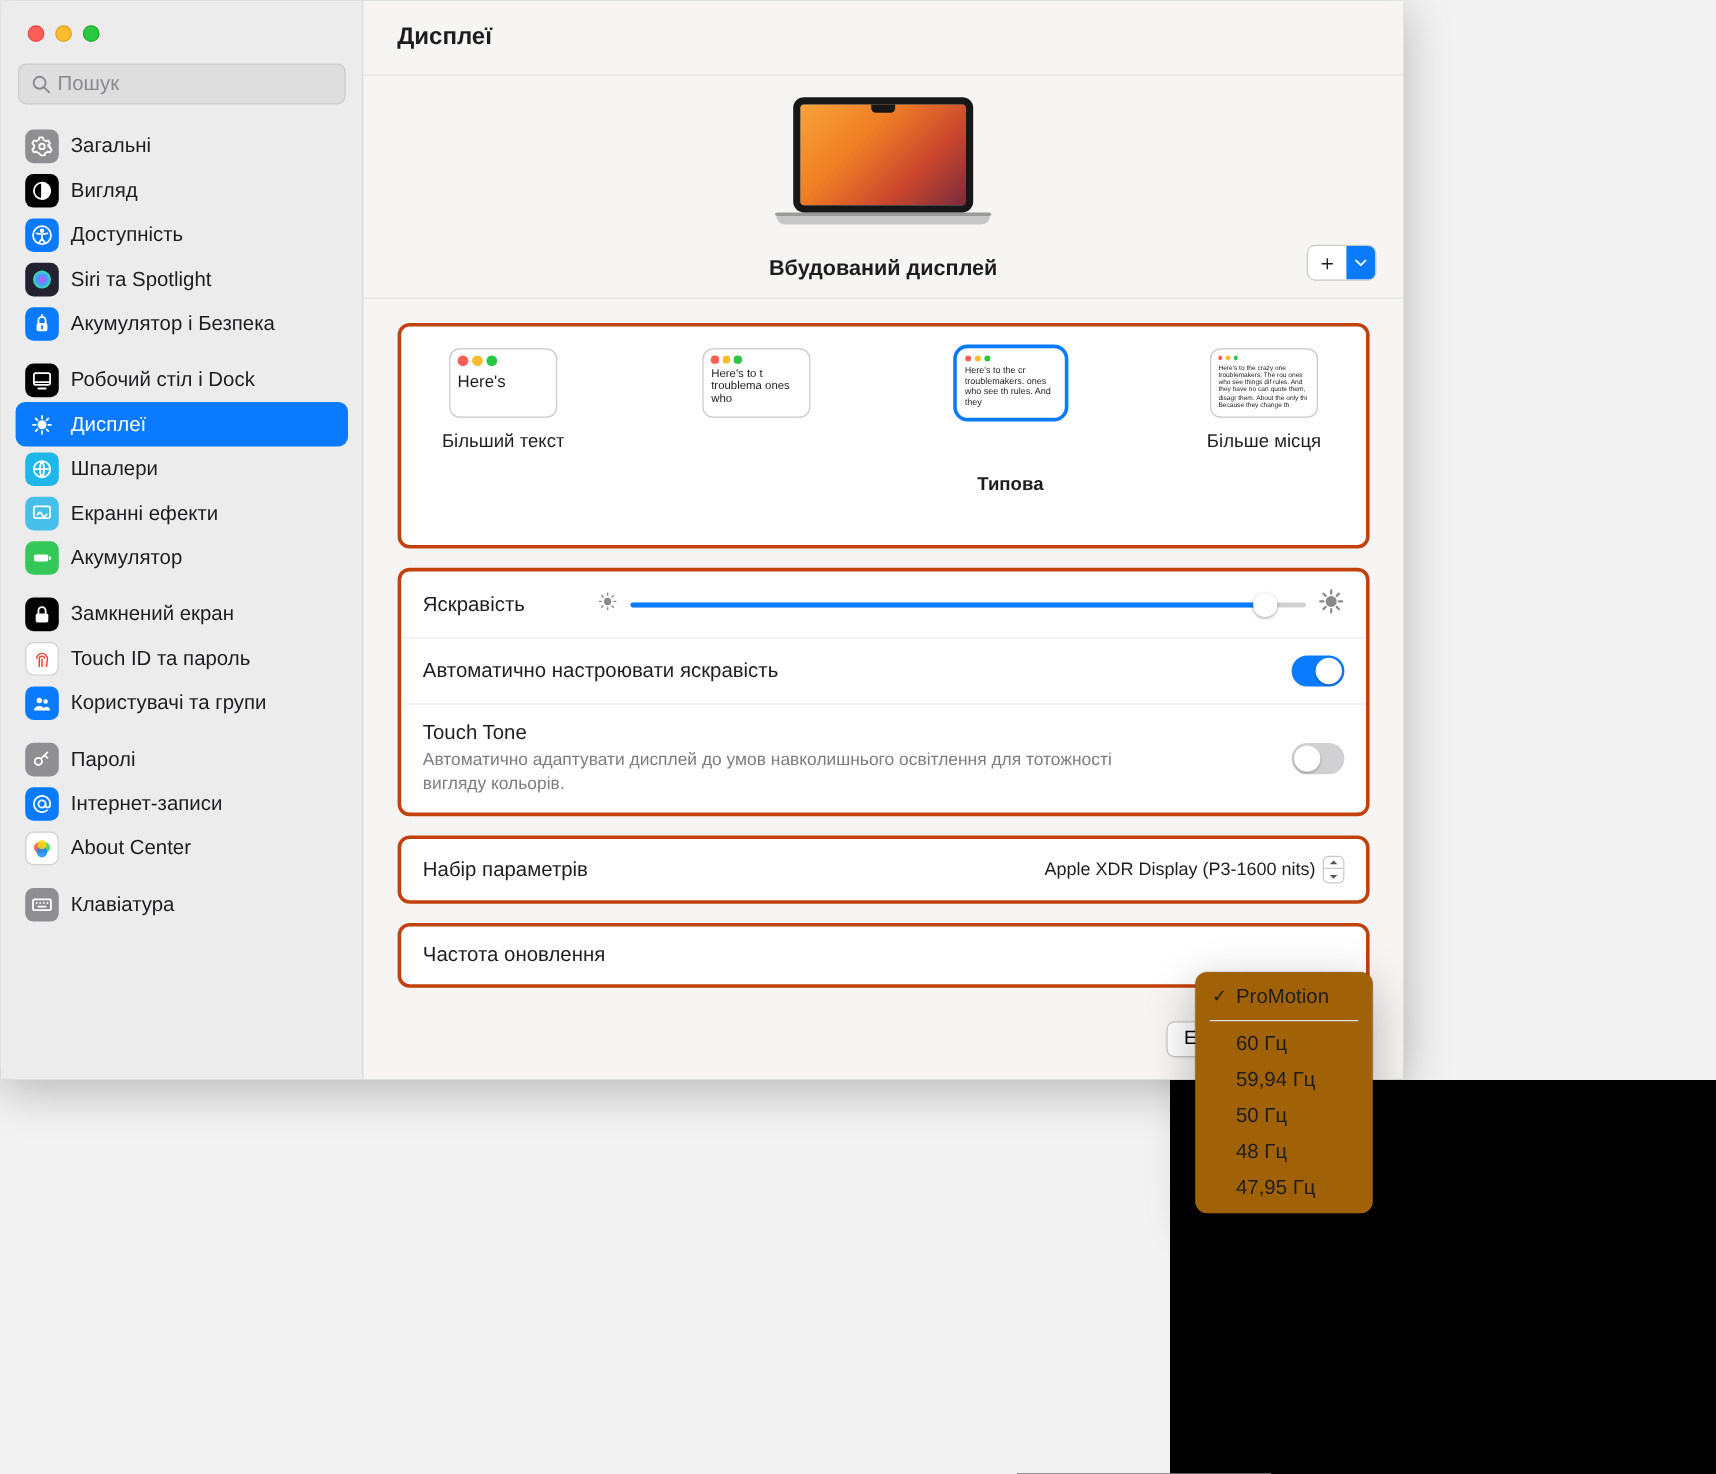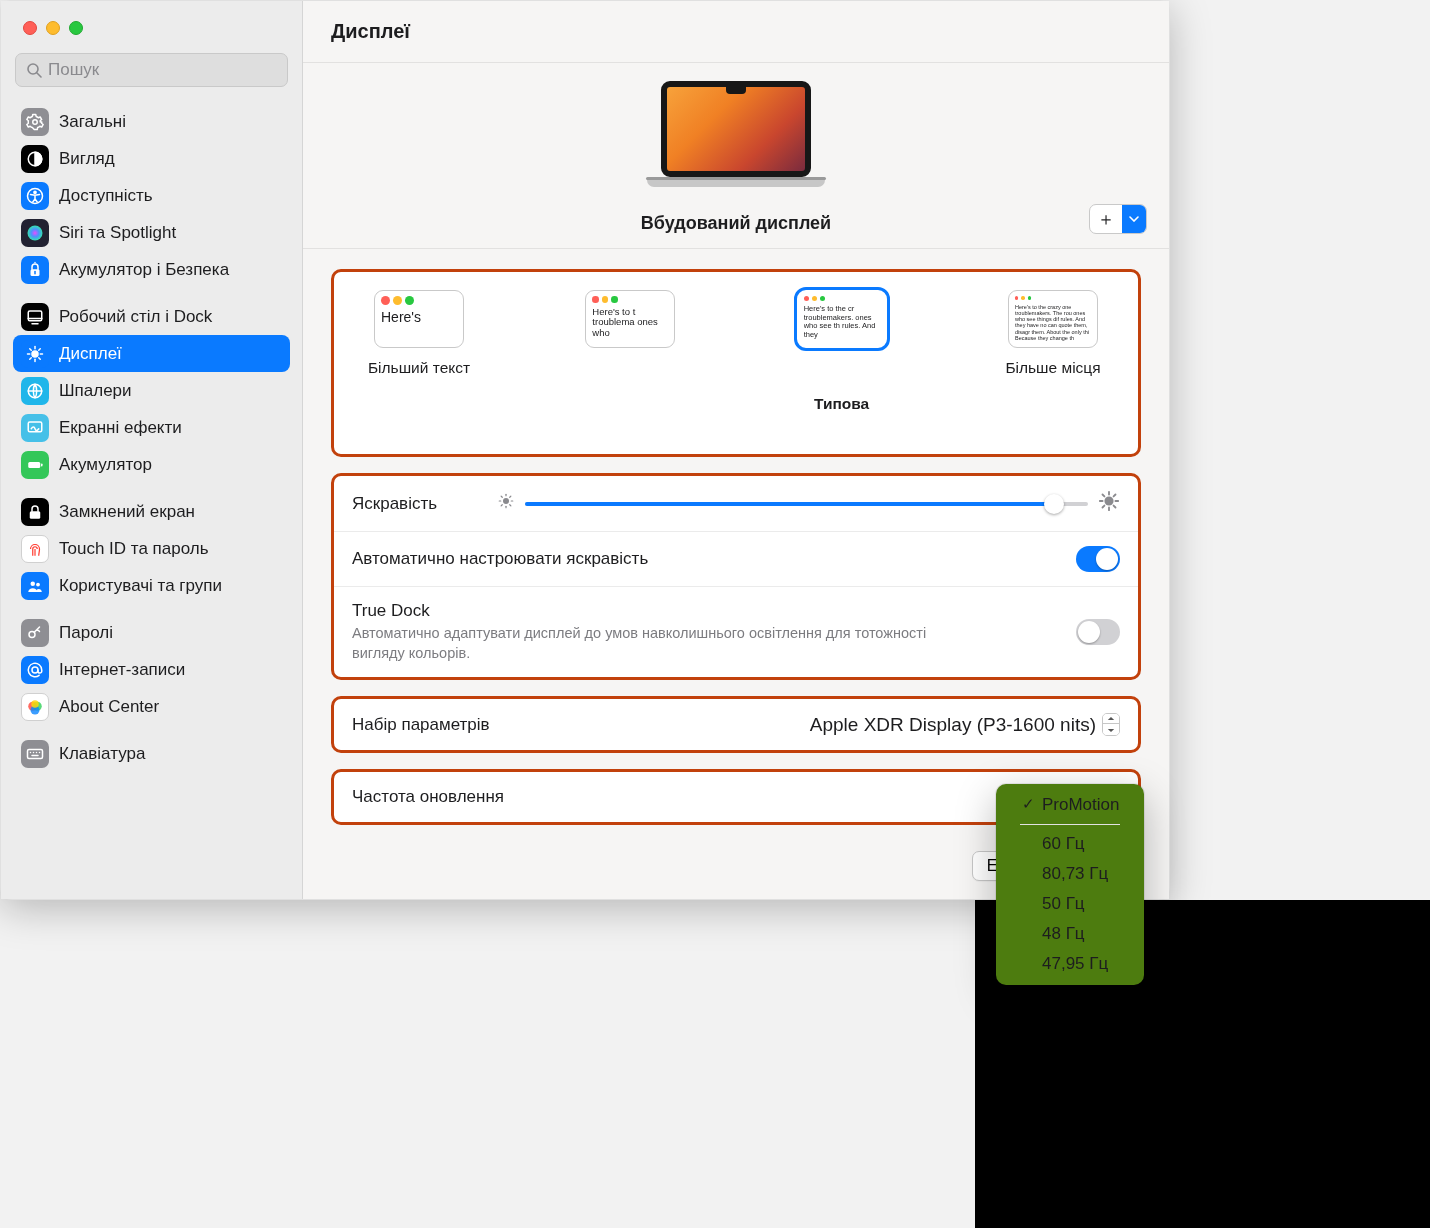--- a/index.html
+++ b/index.html
@@ -243,21 +243,21 @@
   .switch .knob {
     position:absolute; top:2px; width:22px; height:22px; background:#fff;
     border-radius:50%; box-shadow:0 1px 2px rgba(0,0,0,0.3);
   }
   .switch.on { background:#0a7aff; }
   .switch.on .knob { right:2px; }
   .switch.off .knob { left:2px; }
 
   .select-val {
     display:flex; align-items:center; gap:6px;
-    font-size:19px;
+    font-size:15px;
   }
   .stepper {
     display:flex; flex-direction:column; gap:1px;
     border:1px solid #c7c7c7; border-radius:5px; overflow:hidden;
     width:18px;
   }
   .stepper div{ height:10px; display:flex;align-items:center;justify-content:center; background:#fff;}
   .stepper div:first-child{border-bottom:1px solid #c7c7c7;}
   .stepper svg{ width:8px; height:5px; fill:#555;}
 
@@ -268,26 +268,26 @@
   .btn {
     background:#fff; border:1px solid #c7c7c7; border-radius:7px;
     padding: 5px 14px; font-size:16px;
     box-shadow: 0 1px 1px rgba(0,0,0,0.04);
   }
 
   
   .popup {
     position:absolute;
     right: 25px;
-    top: 783px;
+    top: 809px;
     width: 148px;
-    background:#4d7c0f;
+    background:#a16207;
     border-radius:10px;
     box-shadow: 0 12px 40px rgba(0,0,0,0.28), 0 0 0 1px rgba(0,0,0,0.08);
-    padding: 6px 16px;
+    padding: 6px 4px;
     z-index: 50;
     font-size:17px;
   }
   .popup .opt {
     padding: 5px 14px 5px 30px;
     position:relative;
   }
   .popup .opt.checked::before {
     content:"✓"; position:absolute; left:10px; top:5px; font-size:15px;
   }
@@ -635,21 +635,21 @@
 
         <div class="row">
           <div class="label">Автоматично настроювати яскравість</div>
           <div class="switch on">
                 <div class="knob"></div>
               </div>
         </div>
 
         <div class="row">
           <div class="left">
-            <div class="label">True Dock</div>
+            <div class="label">Touch Tone</div>
             <div class="desc">Автоматично адаптувати дисплей до умов навколишнього освітлення для тотожності вигляду кольорів.</div>
           </div>
           <div class="switch off">
                 <div class="knob"></div>
               </div>
         </div>
 
       </div>
 
       <div class="panel settings-panel">
@@ -688,21 +688,21 @@
       <button class="btn">Експертні…</button>
       <button class="btn" style="min-width:34px;">Н</button>
     </div>
 
   </div>
 
   <div class="popup">
     <div class="opt checked">ProMotion</div>
     <div class="sep"></div>
     <div class="opt">60 Гц</div>
-    <div class="opt">80,73 Гц</div>
+    <div class="opt">59,94 Гц</div>
     <div class="opt">50 Гц</div>
     <div class="opt">48 Гц</div>
     <div class="opt">47,95 Гц</div>
   </div>
 
 </div>
 <div class="black-strip"></div>
 </div>
 
 </body></html>

